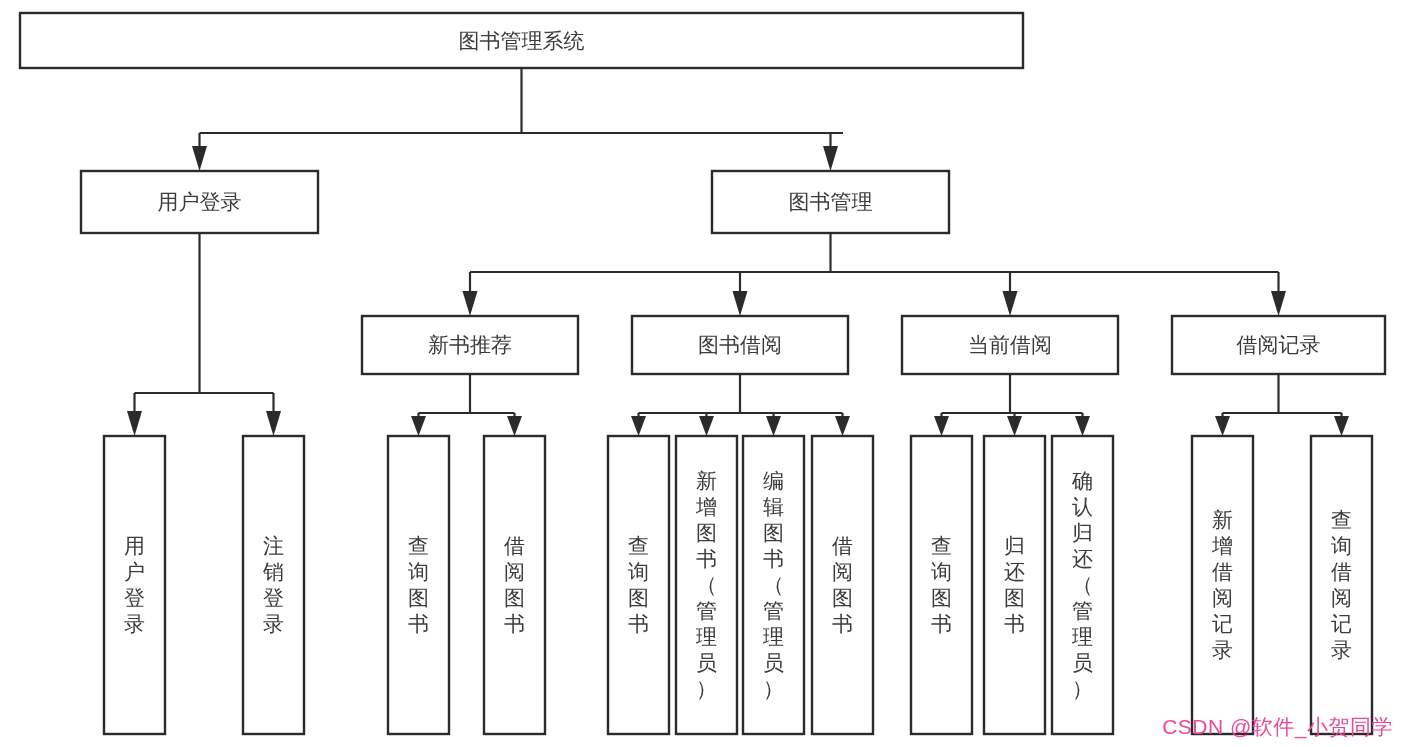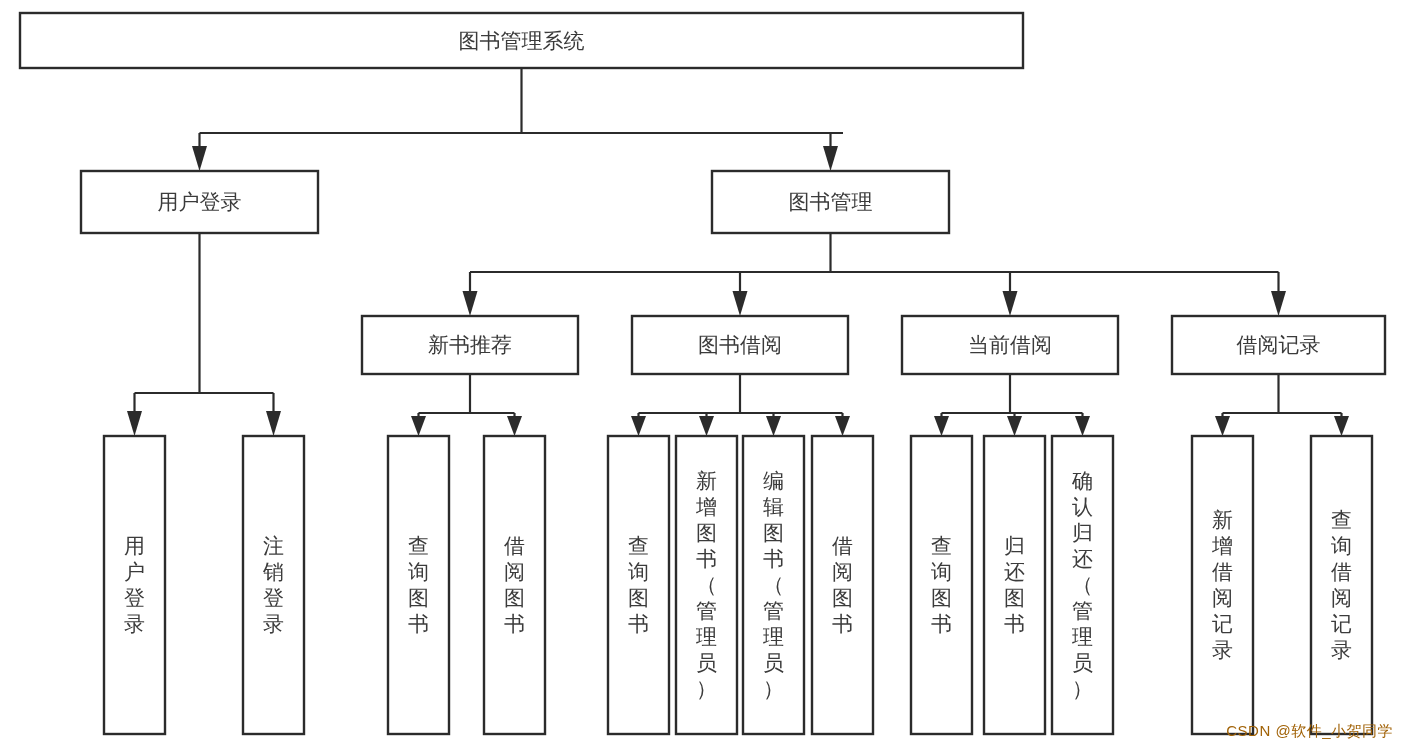--- a/index.html
+++ b/index.html
@@ -49,22 +49,22 @@
     fill: none;
   }
   .arrow-head {
     fill: #2b2b2b;
     stroke: none;
   }
   .watermark-text {
     position: absolute;
     right: 12px;
     bottom: 6px;
-    color: #a16207;
-    font-size: 15px;
+    color: #ec4899;
+    font-size: 21px;
     font-family: "Liberation Sans", "DejaVu Sans", sans-serif;
     letter-spacing: 0.5px;
     white-space: nowrap;
     user-select: none;
   }
 </style>
 </head>
 <body>
 
 <div id="diagram-root">

